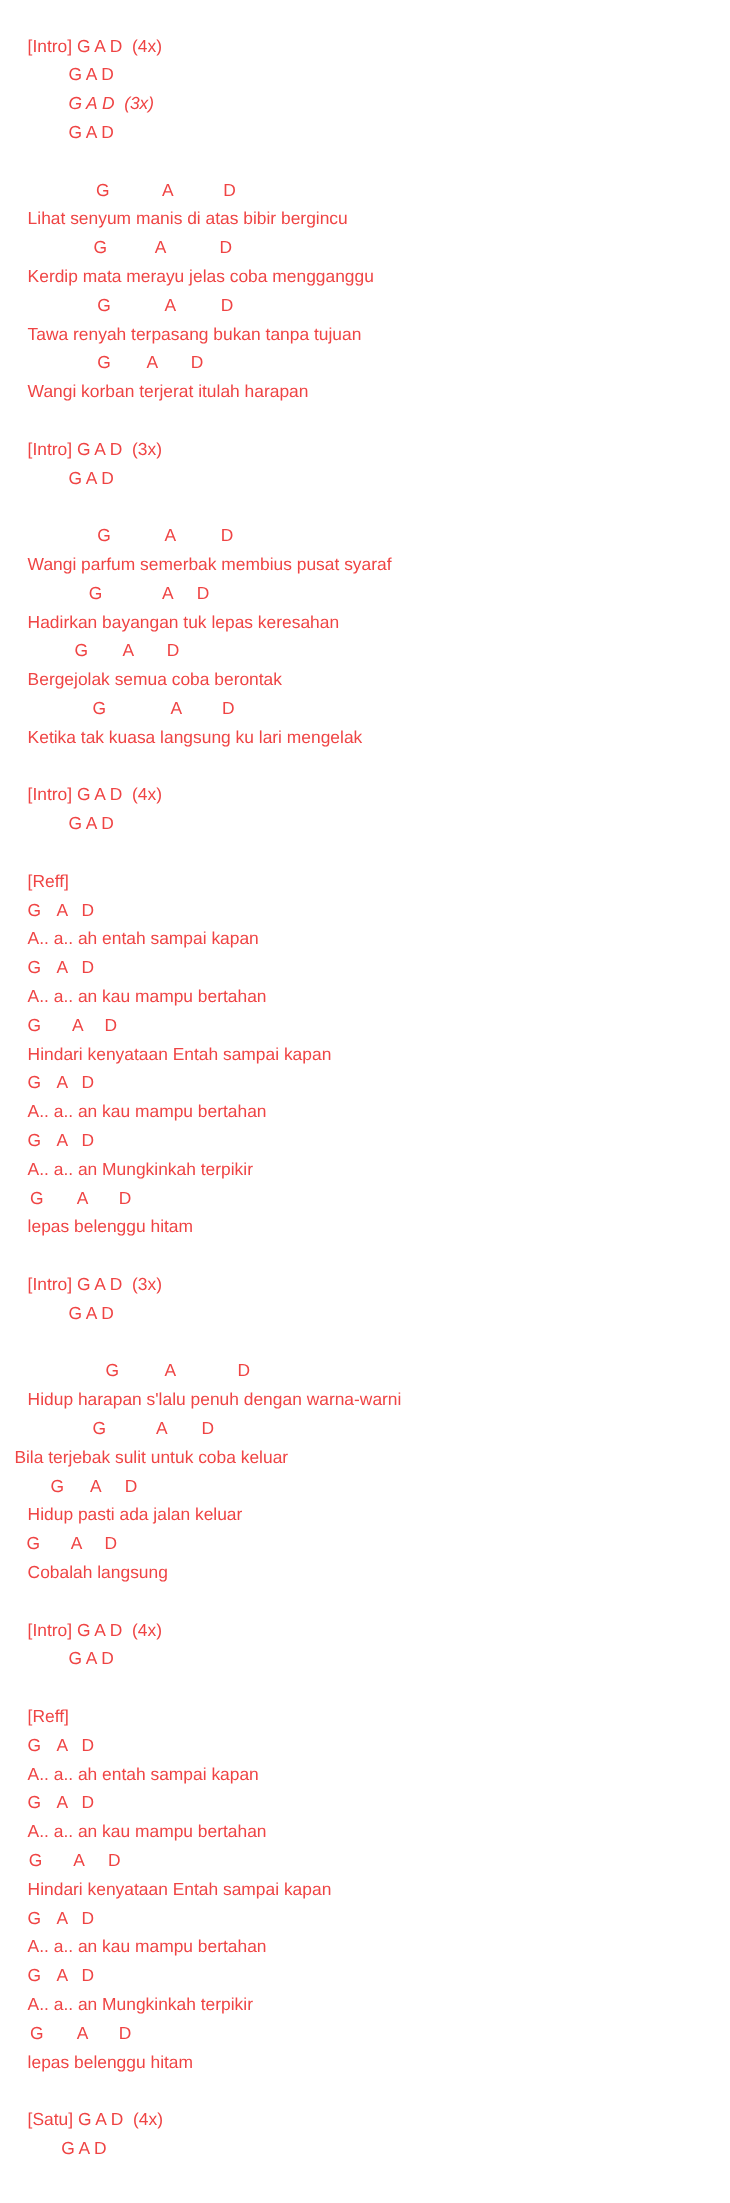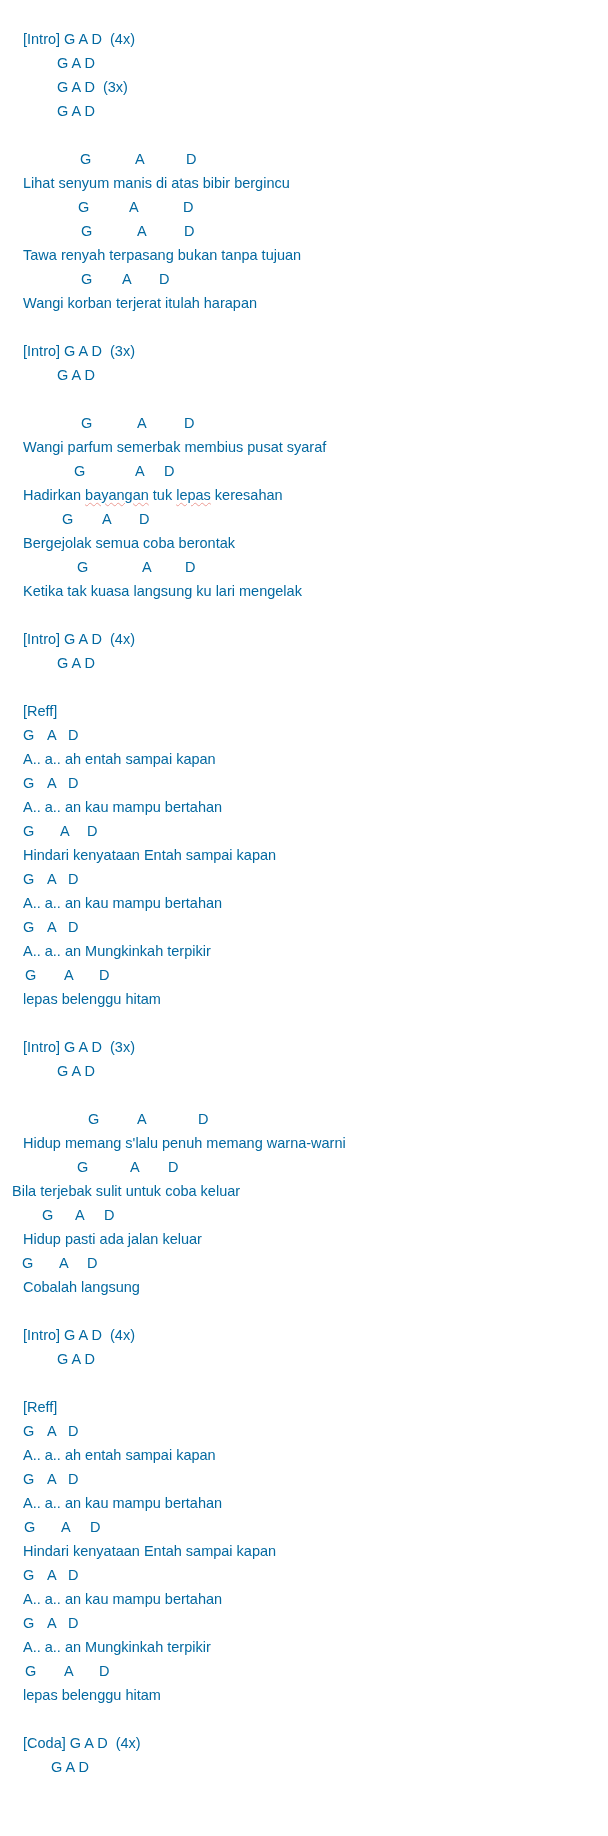--- a/index.html
+++ b/index.html
@@ -28,57 +28,59 @@
   }
   .abs {
     position: absolute;
     top: 0;
     white-space: pre;
   }
   .chord {
     letter-spacing: 0.2px;
   }
   .misspelled {
-    text-decoration: underline;
     text-decoration-style: wavy;
     text-decoration-thickness: 1px;
     text-underline-offset: 2px;
   }
 </style>
 </head>
 <body style="background: rgb(255, 255, 255);">
 
-<div class="sheet" style="color: #0369a1;">
+<div class="sheet" style="color: #ef4444;">
     <div class="line">
       <span class="abs" style="left: 23px;">[Intro] G A D  (4x)</span>
     </div>
     <div class="line">
       <span class="abs" style="left: 57px;">G A D</span>
     </div>
     <div class="line">
-      <span class="abs" style="left: 57px;">G A D  (3x)</span>
+      <span class="abs" style="left: 57px; font-style: italic;">G A D  (3x)</span>
     </div>
     <div class="line">
       <span class="abs" style="left: 57px;">G A D</span>
     </div>
     <div class="line"></div>
     <div class="line">
       <span class="abs chord" style="left: 80px;">G</span>
       <span class="abs chord" style="left: 135px;">A</span>
       <span class="abs chord" style="left: 186px;">D</span>
     </div>
     <div class="line">
       <span class="abs" style="left: 23px;">Lihat senyum manis di atas bibir bergincu</span>
     </div>
     <div class="line">
       <span class="abs chord" style="left: 78px;">G</span>
       <span class="abs chord" style="left: 129px;">A</span>
       <span class="abs chord" style="left: 183px;">D</span>
     </div>
     <div class="line">
+      <span class="abs" style="left: 23px;">Kerdip mata merayu jelas coba mengganggu</span>
+    </div>
+    <div class="line">
       <span class="abs chord" style="left: 81px;">G</span>
       <span class="abs chord" style="left: 137px;">A</span>
       <span class="abs chord" style="left: 184px;">D</span>
     </div>
     <div class="line">
       <span class="abs" style="left: 23px; text-align: right;">Tawa renyah terpasang bukan tanpa tujuan</span>
     </div>
     <div class="line">
       <span class="abs chord" style="left: 81px;">G</span>
       <span class="abs chord" style="left: 122px;">A</span>
@@ -193,21 +195,21 @@
     <div class="line">
       <span class="abs" style="left: 57px;">G A D</span>
     </div>
     <div class="line"></div>
     <div class="line">
       <span class="abs chord" style="left: 88px;">G</span>
       <span class="abs chord" style="left: 137px;">A</span>
       <span class="abs chord" style="left: 198px;">D</span>
     </div>
     <div class="line">
-      <span class="abs" style="left: 23px;">Hidup memang s'lalu penuh memang warna-warni</span>
+      <span class="abs" style="left: 23px;">Hidup harapan s'lalu penuh dengan warna-warni</span>
     </div>
     <div class="line">
       <span class="abs chord" style="left: 77px;">G</span>
       <span class="abs chord" style="left: 130px;">A</span>
       <span class="abs chord" style="left: 168px;">D</span>
     </div>
     <div class="line">
       <span class="abs" style="left: 12px;">Bila terjebak sulit untuk coba keluar</span>
     </div>
     <div class="line">
@@ -280,18 +282,18 @@
     <div class="line">
       <span class="abs chord" style="left: 25px;">G</span>
       <span class="abs chord" style="left: 64px;">A</span>
       <span class="abs chord" style="left: 99px;">D</span>
     </div>
     <div class="line">
       <span class="abs" style="left: 23px;">lepas belenggu hitam</span>
     </div>
     <div class="line"></div>
     <div class="line">
-      <span class="abs" style="left: 23px;">[Coda] G A D  (4x)</span>
+      <span class="abs" style="left: 23px;">[Satu] G A D  (4x)</span>
     </div>
     <div class="line">
       <span class="abs" style="left: 51px;">G A D</span>
     </div>
   </div>
 
 </body></html>

